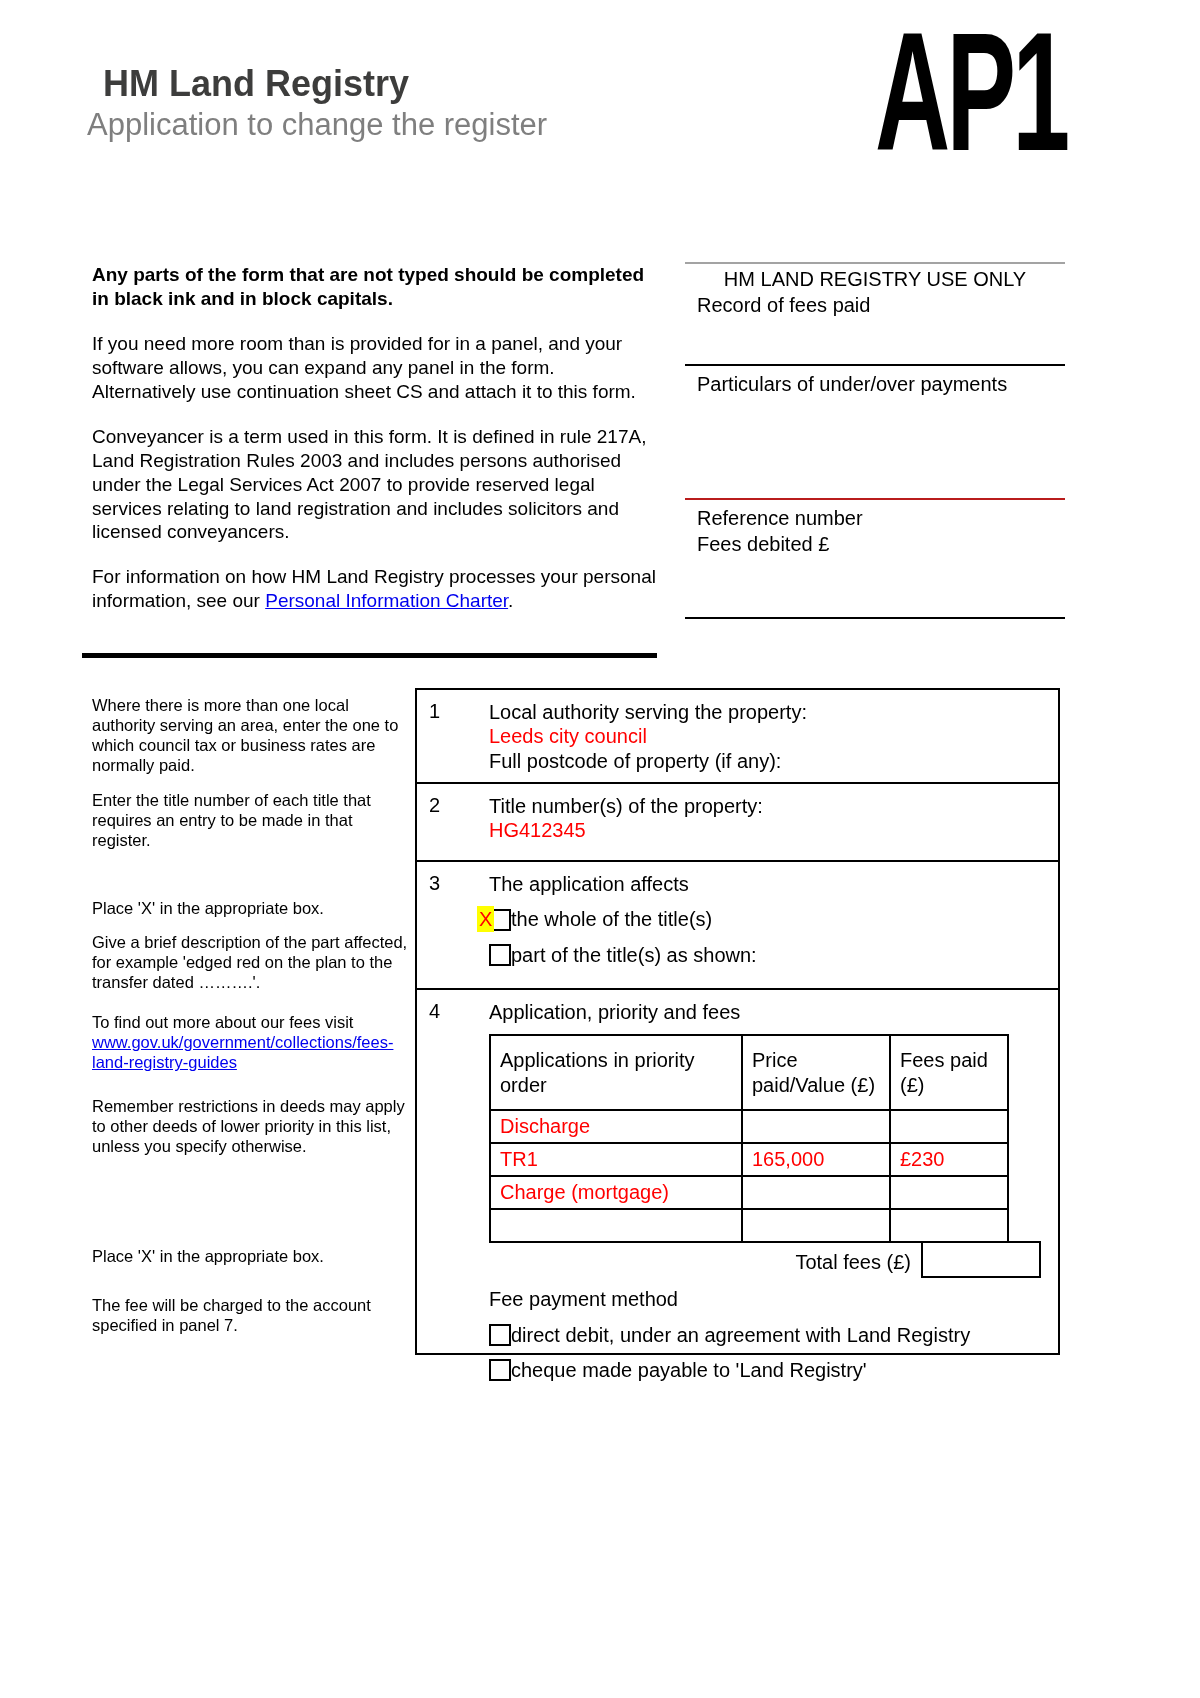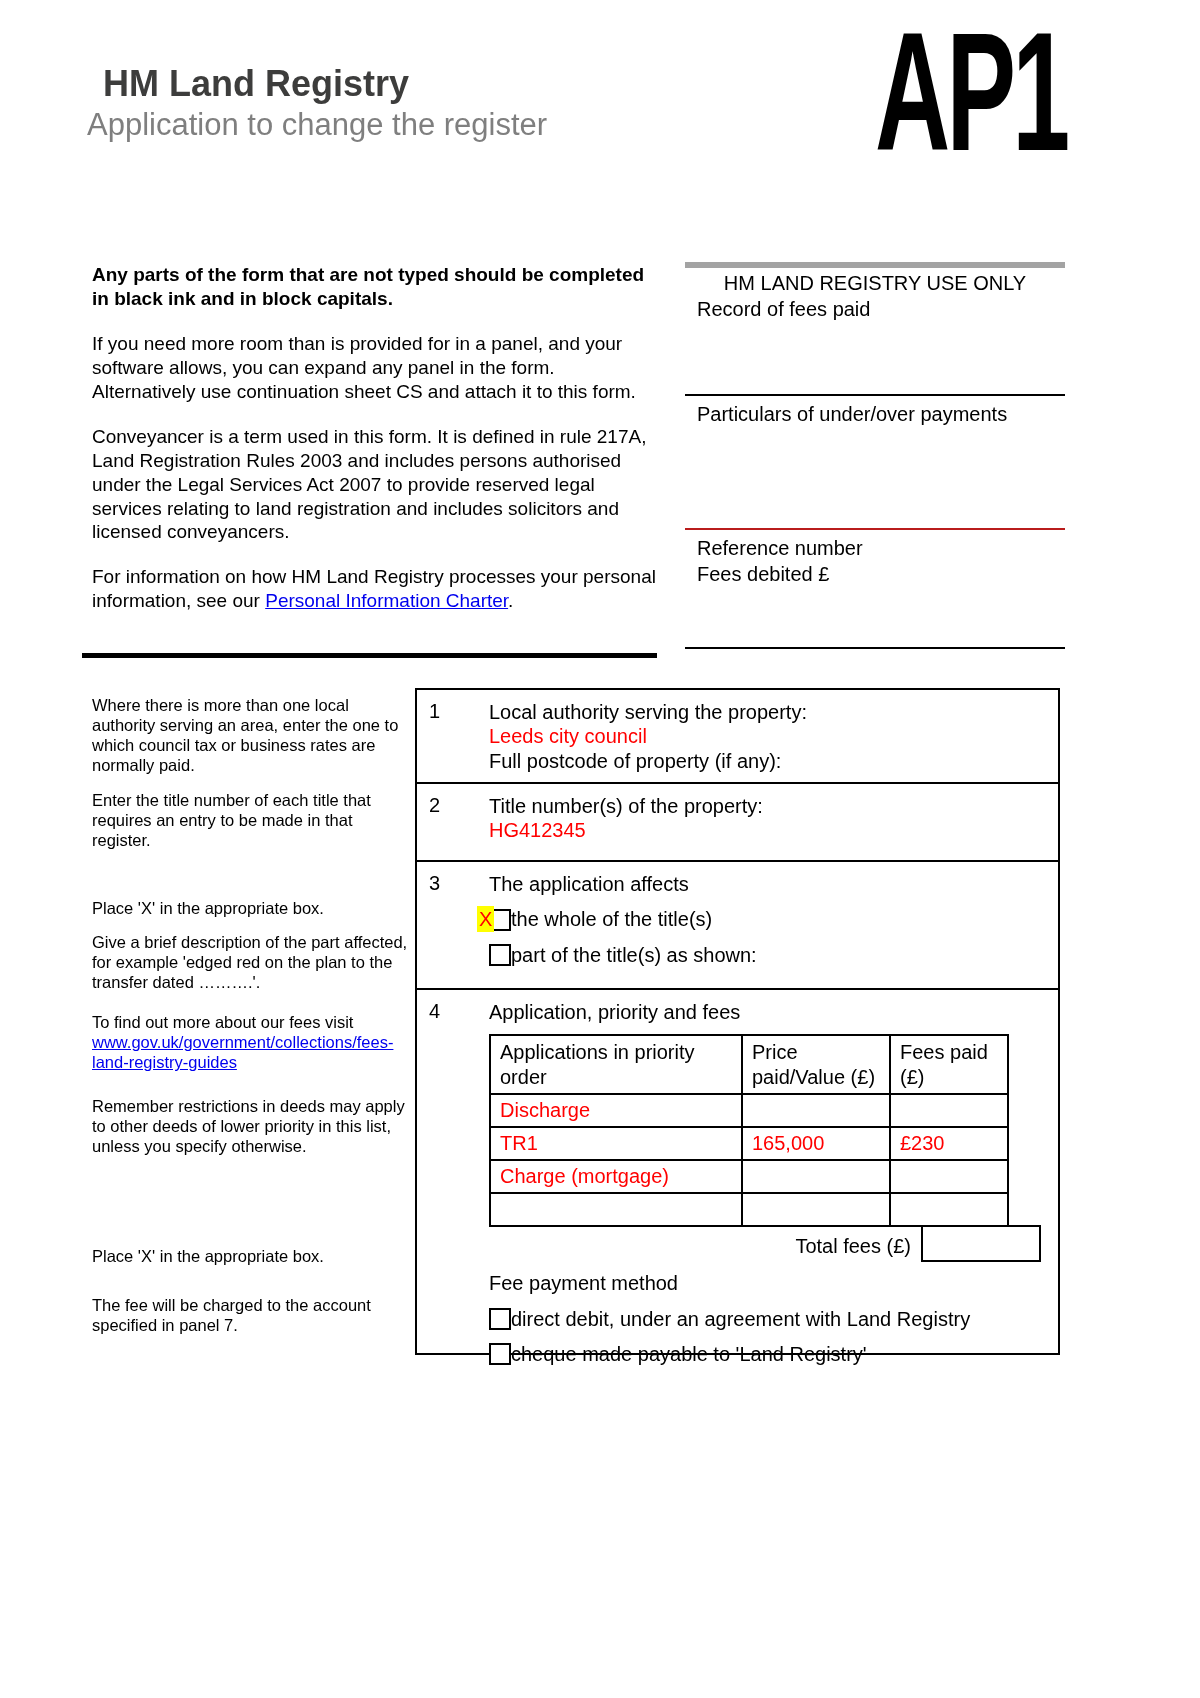--- a/index.html
+++ b/index.html
@@ -15,21 +15,21 @@
 
   
   .intro { position:absolute; left:92px; top:263px; width:567px; font-size:19px; line-height:1.26; }
   .intro p { margin-bottom:21px; }
   .intro .bold { font-weight:bold; }
   a.link { color:#0000ee; text-decoration:underline; cursor:pointer; overflow-wrap:anywhere; }
   .intro-rule { position:absolute; left:82px; top:653px; width:575px; height:5px; background:#000; }
 
   
   .office-box { position:absolute; left:685px; top:262px; width:380px; font-size:20px; }
-  .office-sec1 { height:132px; border-top:6px solid #a3a3a3; padding:4px 12px 0 12px; }
+  .office-sec1 { height:102px; border-top:2px solid #a3a3a3; padding:4px 12px 0 12px; }
   .office-sec2 { height:134px; border-top:2px solid #000; padding:6px 12px 0 12px; }
   .office-sec3 { height:121px; border-top:2px solid #b91c1c; border-bottom:2px solid #000; padding:6px 12px 0 12px; }
   .office-title { text-align:center; margin-bottom:2px; }
   .office-line { line-height:1.28; }
 
   
   .margin-note { position:absolute; left:92px; width:322px; font-size:16.5px; line-height:1.22; }
   .n1 { top:695px; } .n2 { top:790px; } .n3 { top:898px; } .n4 { top:932px; }
   .n5 { top:1012px; } .n6 { top:1096px; } .n7 { top:1246px; } .n8 { top:1295px; }
 
@@ -47,21 +47,21 @@
   .checkbox { display:inline-block; width:22px; height:22px; border:2px solid #000; background:#fff; flex:0 0 22px; }
   .chk-label { }
   .xwrap { position:relative; display:inline-block; width:22px; height:22px; flex:0 0 22px; }
   .xwrap .checkbox { position:absolute; left:0; top:0; }
   .x-mark { position:absolute; left:-12px; top:-3px; z-index:2; background:#ffff00; color:#ff0000;
             font-size:20px; line-height:26px; padding:0 2px; }
 
   
   .fees-table { border-collapse:collapse; margin-top:10px; }
   .fees-table th, .fees-table td { border:2px solid #000; font-weight:normal; text-align:left;
-       vertical-align:top; font-size:20px; padding:4px 9px; }
+       vertical-align:top; font-size:20px; padding:12px 9px; }
   .col-app { width:252px; } .col-price { width:148px; } .col-fee { width:118px; }
   .fees-table th { height:58px; }
   .fees-table .data-row td { height:33px; padding:3px 9px; }
 
   .total-row { display:flex; width:552px; }
   .total-label { flex:1; text-align:right; padding:7px 10px 0 0; font-size:20px; }
   .total-box { flex:0 0 120px; width:120px; height:37px; border:2px solid #000; margin-top:-2px; background:#fff; }
 
   .pay-method { margin-top:9px; }
 </style>

